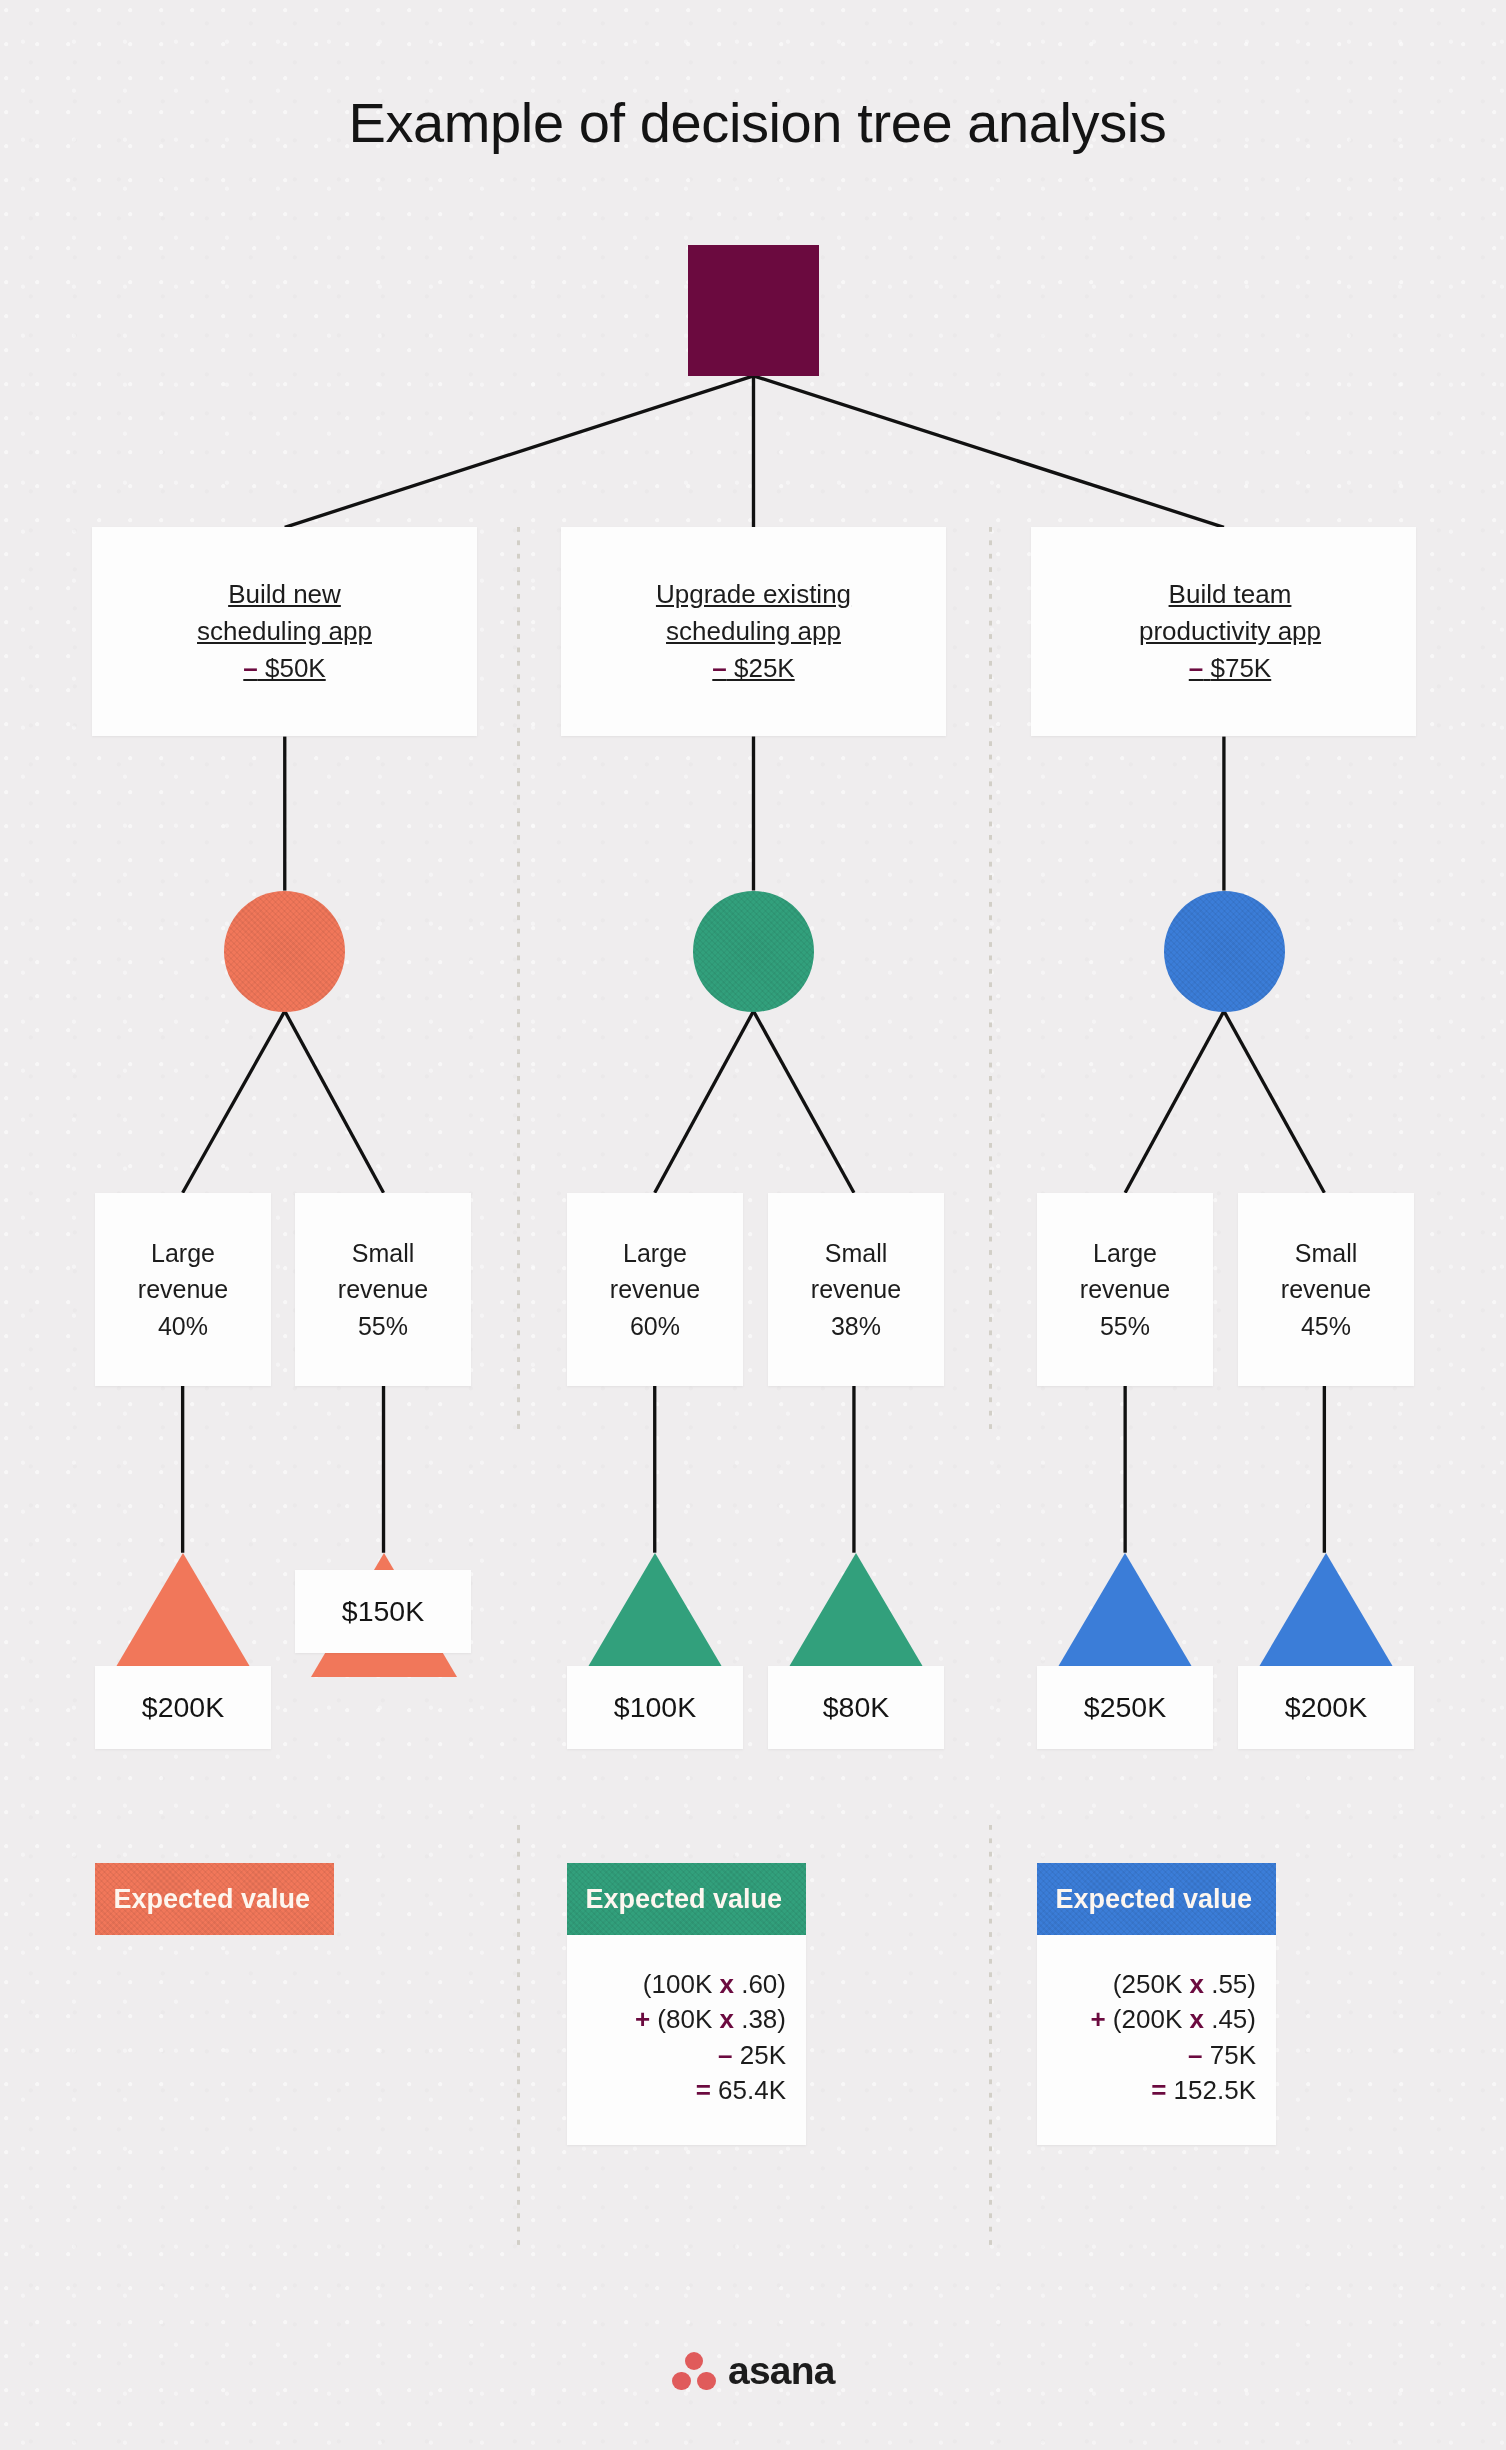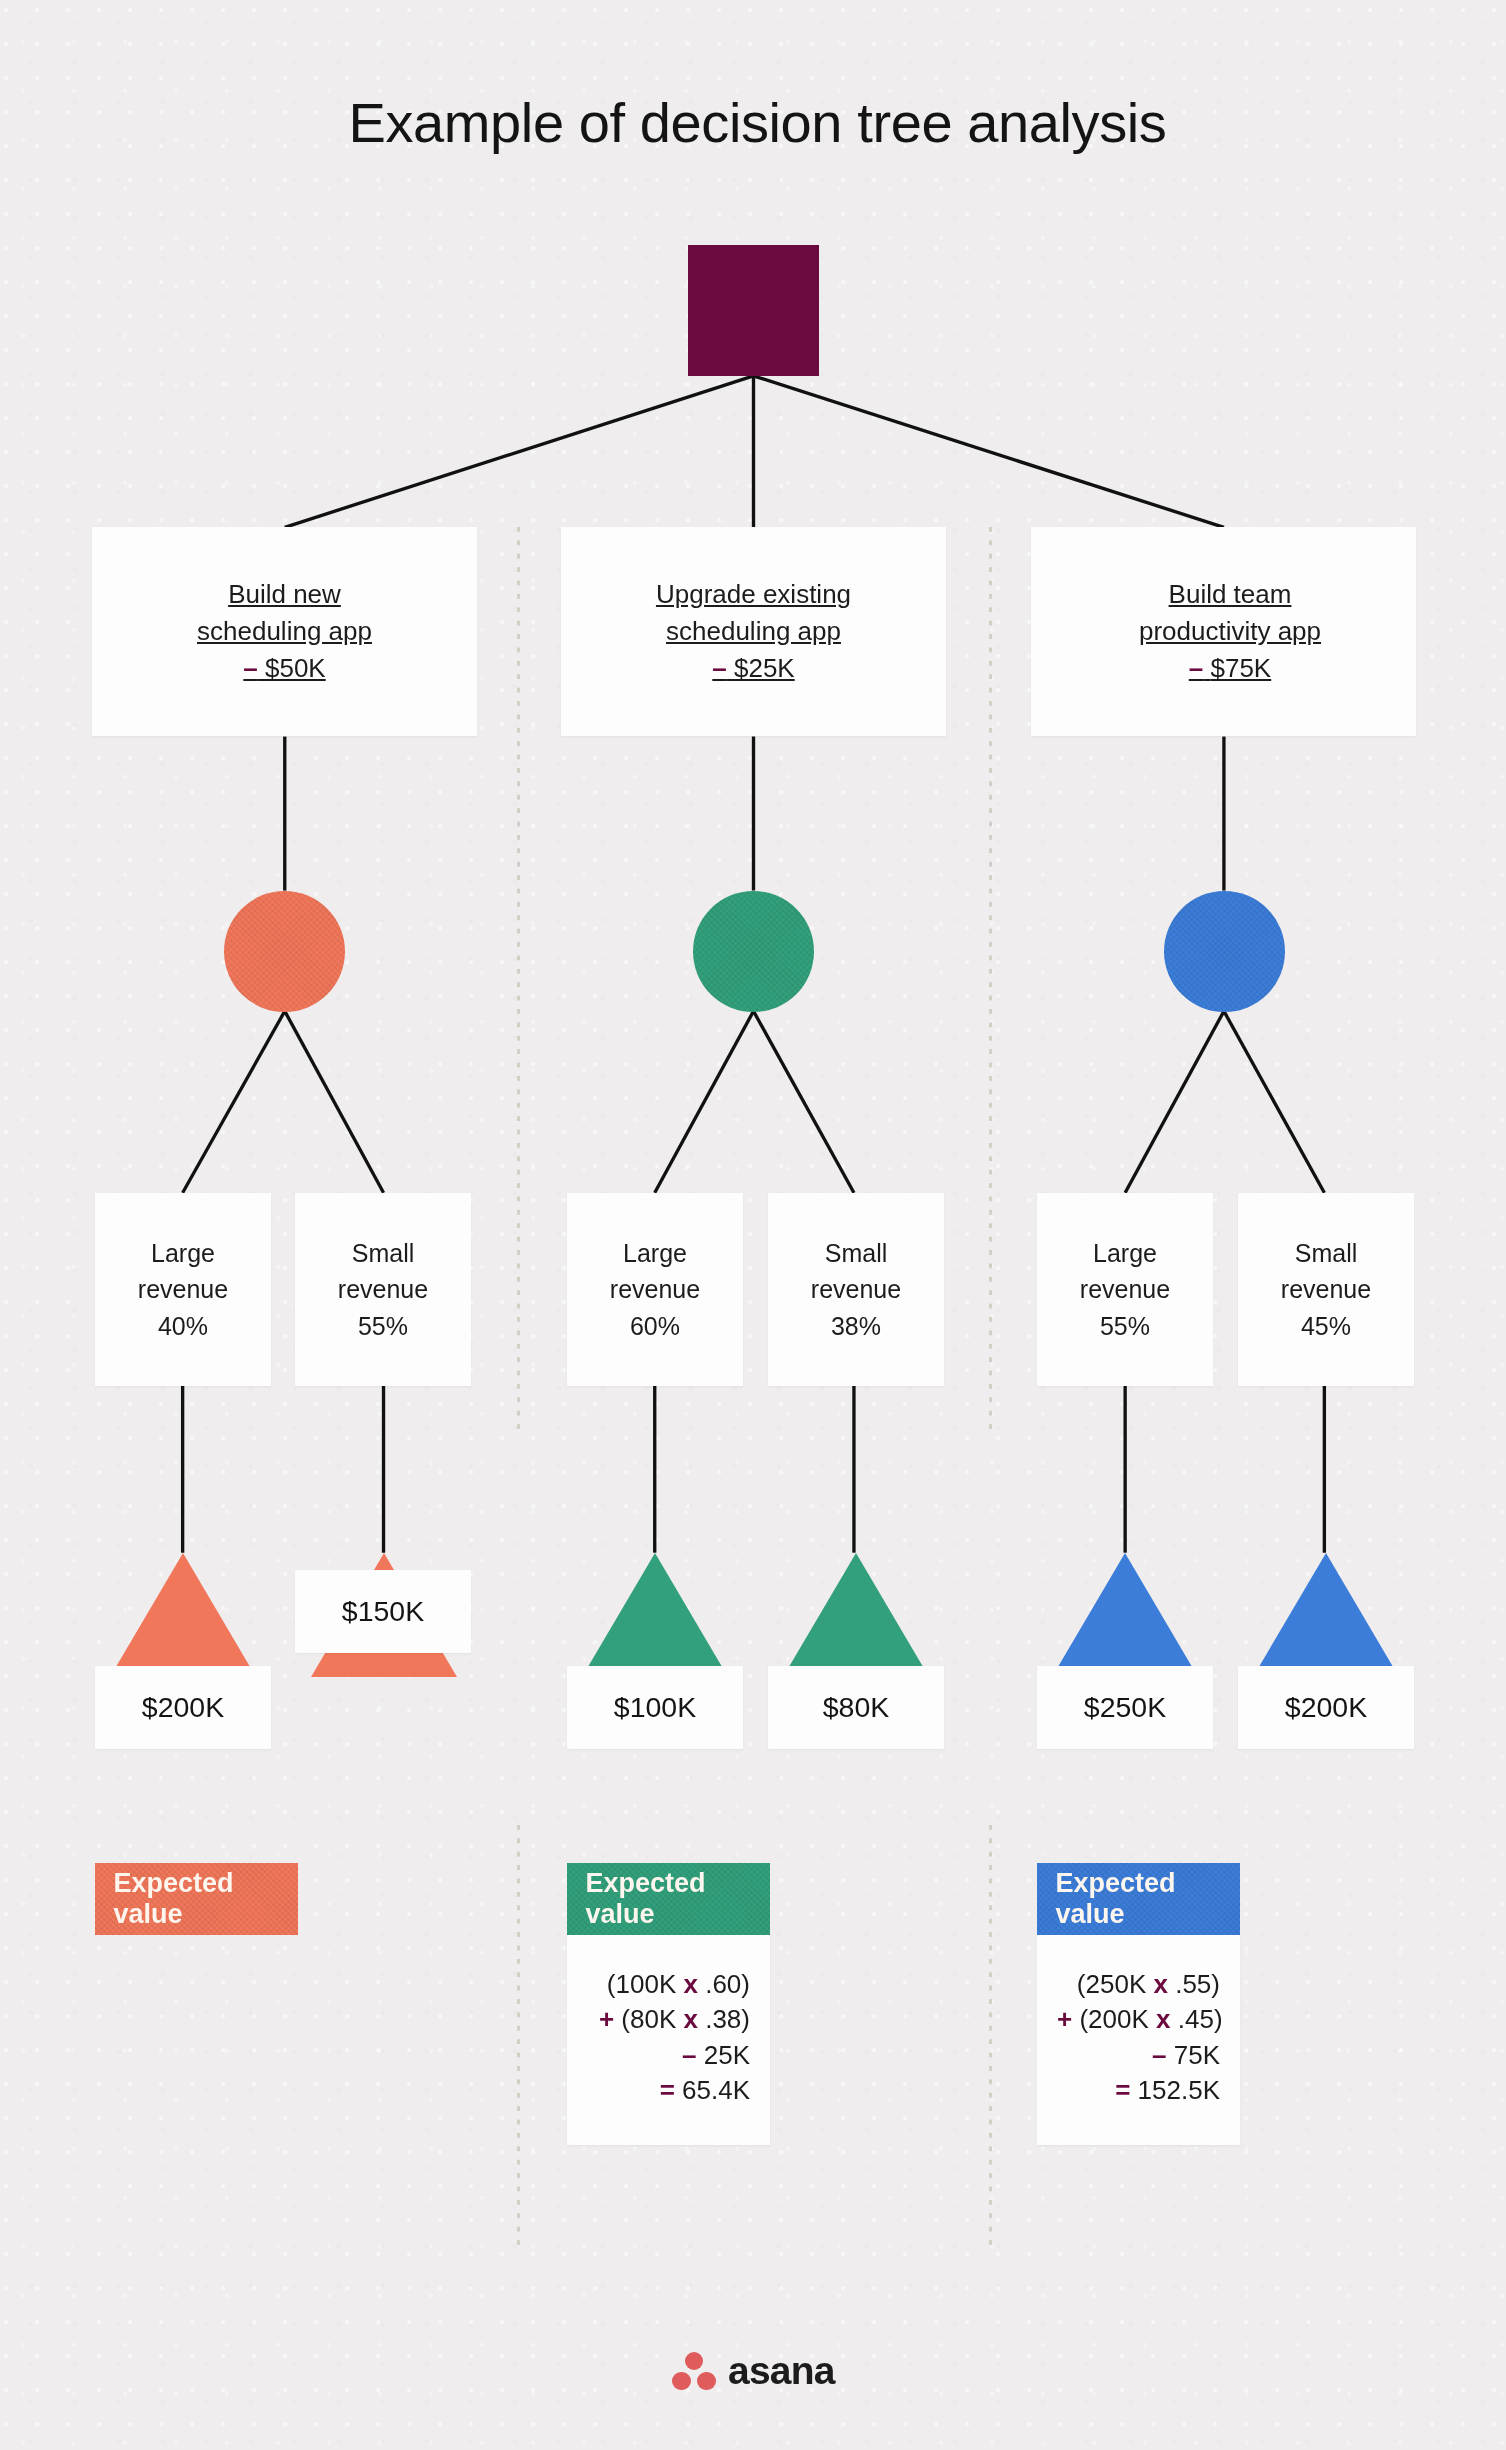--- a/index.html
+++ b/index.html
@@ -117,21 +117,21 @@
     position: absolute;
     width: 0; height: 0;
     border-left: 73px solid transparent;
     border-right: 73px solid transparent;
     z-index: 4;
   }
 
   
   .ev-block {
     position: absolute;
-    width: 203px;
+    width: 239px;
     z-index: 3;
   }
   .ev-header {
     height: 72px;
     display: flex;
     align-items: center;
     padding-left: 18.4px;
     font-size: 27px;
     font-weight: bold;
     color: #fdf6ef;

